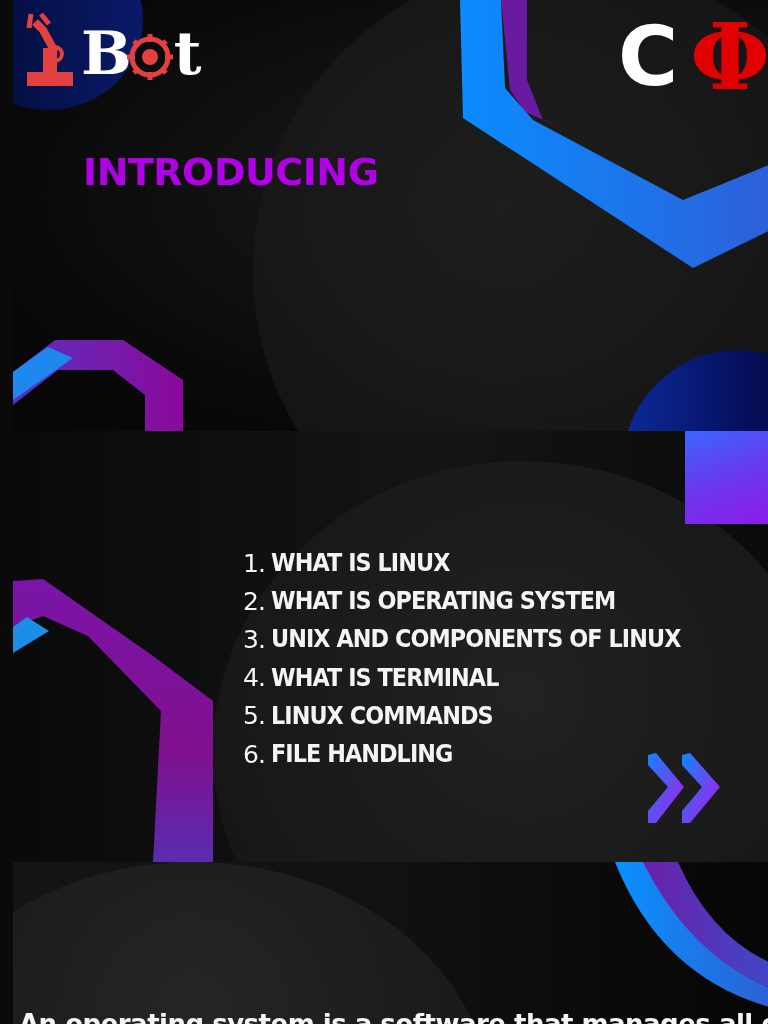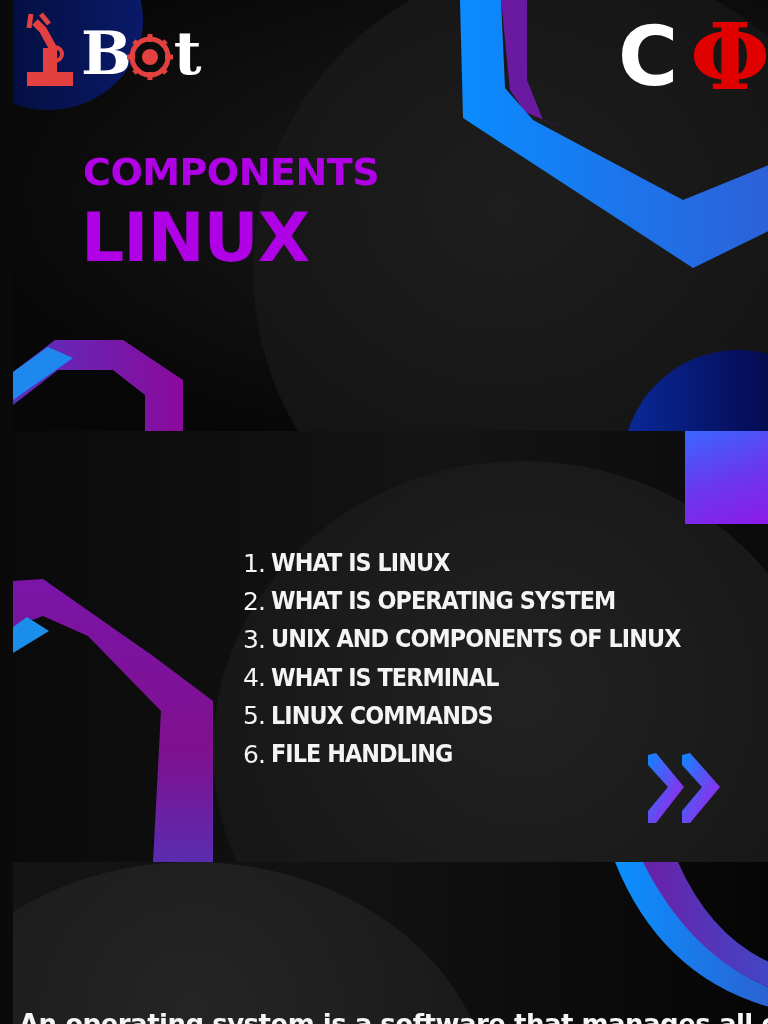--- a/index.html
+++ b/index.html
@@ -90,22 +90,21 @@
           <line x1="9" y1="41" x2="14" y2="36"></line>
       </g>
     </svg>
   </div>
 
   <div class="logo-cphi">
     <span class="cphi-c">C</span>
     <span class="cphi-phi">Φ</span>
   </div>
 
-  <div class="intro-kicker">COMPONENTS</div>
-  <div class="intro-title">LINUX</div>
+  <div class="intro-kicker">INTRODUCING</div>
 </section>
 
 <section id="slide-2" class="slide">
   <div class="bg-circle" style="left:200px; top:30px; width:620px; height:580px; background:radial-gradient(circle at 50% 40%, #222 0%, #181818 60%, #111 100%);"></div>
 
   <svg class="svg-layer" width="768" height="431">
     <defs>
       <linearGradient id="g-purp2" x1="0" y1="0" x2="0" y2="1">
         <stop offset="0" stop-color="#7a15a8"></stop>
           <stop offset="0.6" stop-color="#80108e"></stop>

